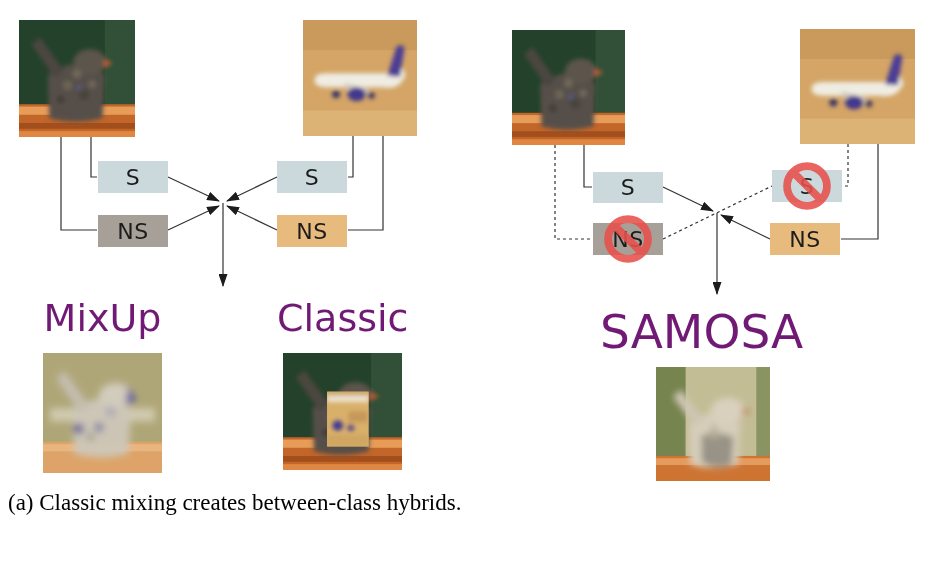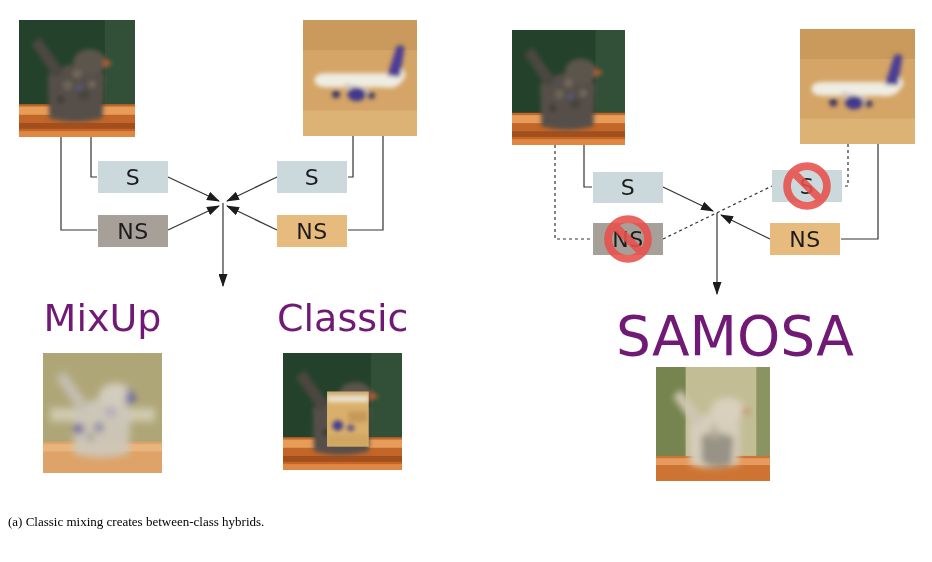--- a/index.html
+++ b/index.html
@@ -8,22 +8,22 @@
   .panel{position:absolute;top:0;width:466px;height:562px;}
   #panel-a{left:0;}
   #panel-b{left:466px;}
   .pic{position:absolute;display:block;}
   .mixbox{position:absolute;width:70px;height:32px;display:flex;align-items:center;justify-content:center;
           font-size:22px;color:#1c1c1c;letter-spacing:.5px;}
   .sbox{background:#cbd8dc;}
   .nsgray{background:#a6a098;}
   .nstan{background:#e7bb7d;}
   .method{position:absolute;text-align:center;color:#701a75;font-size:38px;line-height:1.1;}
-  .caption{position:absolute;top:514px;font-family:"Liberation Serif","DejaVu Serif",serif;
-           font-size:13px;color:#000;white-space:nowrap;text-align:right;}
+  .caption{position:absolute;top:490px;font-family:"Liberation Serif","DejaVu Serif",serif;
+           font-size:23px;color:#000;white-space:nowrap;text-align:right;}
   svg.layer{position:absolute;left:0;top:0;}
   .noentry{position:absolute;width:52px;height:52px;}
 </style>
 </head>
 <body>
 
 <svg width="0" height="0" style="position:absolute" aria-hidden="true">
   <defs>
     <filter id="blur2" x="-20%" y="-20%" width="140%" height="140%">
         <feGaussianBlur stdDeviation="1.8"></feGaussianBlur>
@@ -195,21 +195,21 @@
         <line x1="14" y1="14" x2="46" y2="46" stroke="#e8504b" stroke-width="9"></line>
       </g>
     </svg>
     <svg class="noentry" style="left:315px;top:160px" viewBox="0 0 60 60">
       <g opacity="0.88">
         <circle cx="30" cy="30" r="23" fill="none" stroke="#e8504b" stroke-width="9"></circle>
         <line x1="14" y1="14" x2="46" y2="46" stroke="#e8504b" stroke-width="9"></line>
       </g>
     </svg>
 
-    <div class="method" style="left:150px;top:306px;width:200px;font-size:55px">SAMOSA</div>
+    <div class="method" style="left:134px;top:306px;width:200px;font-size:47px">SAMOSA</div>
 
     <svg class="pic" style="left:190px;top:367px" width="114" height="114" viewBox="0 0 100 100" preserveAspectRatio="none">
       <rect width="100" height="100" fill="#c3bd96"></rect>
       <rect width="26" height="100" fill="#76844f"></rect>
       <rect x="88" width="12" height="100" fill="#8a9362"></rect>
       <rect y="78" width="100" height="22" fill="#cd7433"></rect>
       <rect y="80" width="100" height="6" fill="#e59a5e"></rect>
       <g filter="url(#blur3)">
         <path d="M30,85 L29,50 Q42,40 52,39 Q64,40 74,50 L72,85 Q50,92 30,85 Z" fill="#d6cdba"></path>
         <ellipse cx="63" cy="38" rx="15" ry="11" fill="#d9d0bd"></ellipse>

